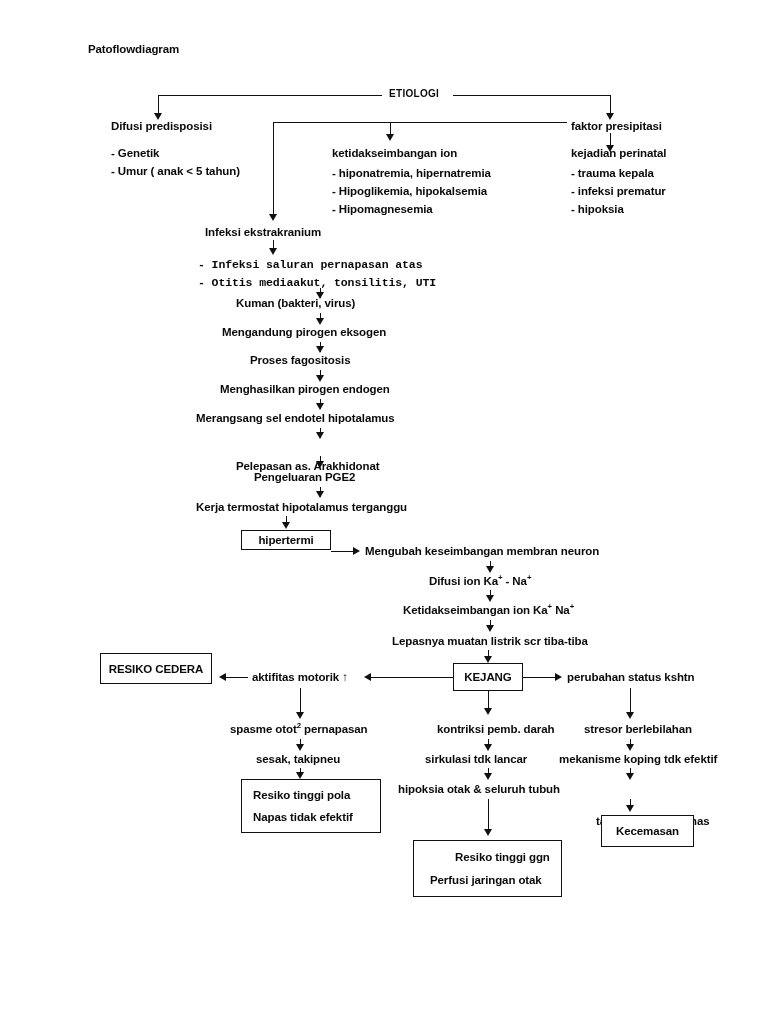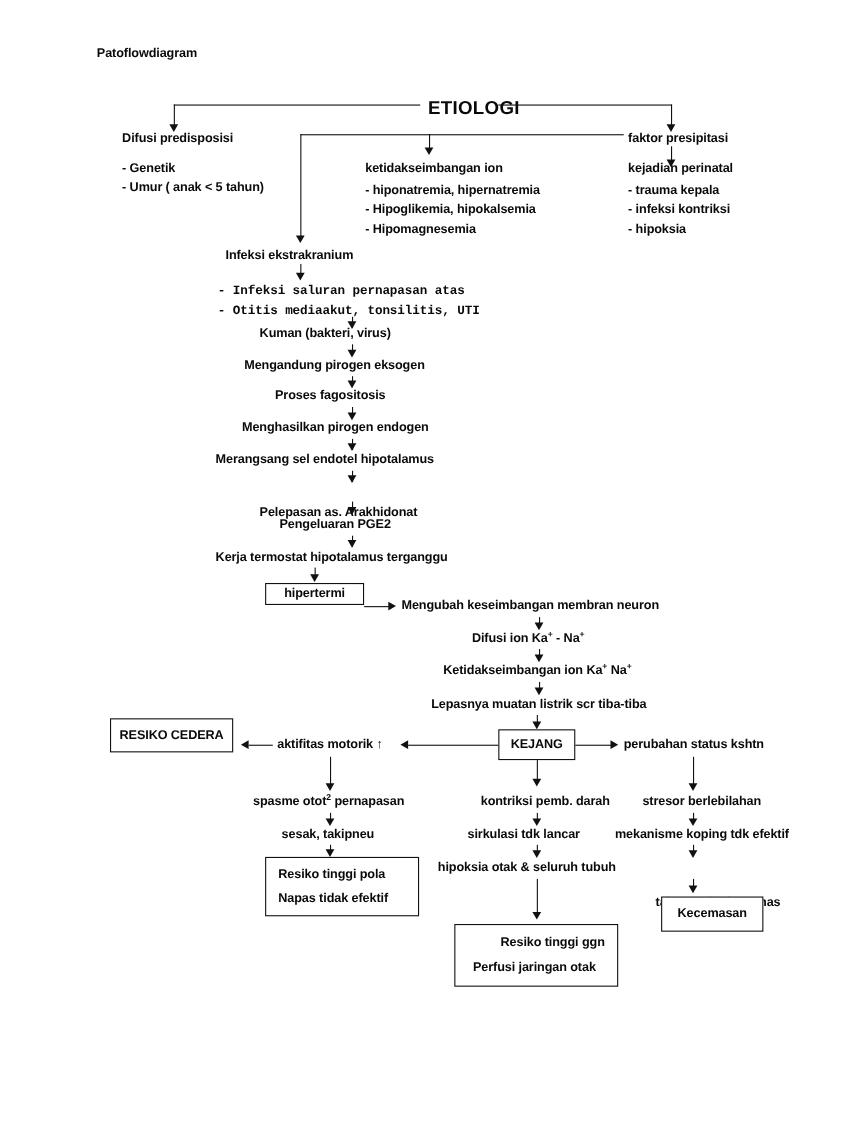--- a/index.html
+++ b/index.html
@@ -23,21 +23,21 @@
     white-space: nowrap;
     color: #0a0a0a;
     font-weight: 600;
     letter-spacing: -0.1px;
   }
   .title {
     font-size: 11.5px;
     font-weight: 700;
   }
   .etiologi {
-    font-size: 17px;
+    font-size: 10px;
     font-weight: 700;
     letter-spacing: 0.3px;
   }
   .box {
     position: absolute;
     border: 1.6px solid #111;
     background: #ffffff;
     box-sizing: border-box;
   }
   .box .boxtxt {
@@ -113,21 +113,21 @@
     <div>-   Genetik</div>
     <div>-   Umur ( anak &lt; 5 tahun)</div>
   </div>
 
   <div class="txt" style="left:571px; top:118px;">faktor presipitasi</div>
   <div class="vline" style="left:610px; top:133px; height:14px;"></div>
   <div class="ar-down" style="left:606px; top:145px;"></div>
   <div class="txt" style="left:571px; top:145px;">kejadian perinatal</div>
   <div class="txt list" style="left:571px; top:165px;">
     <div>- trauma kepala</div>
-    <div>- infeksi kontriksi</div>
+    <div>- infeksi prematur</div>
     <div>- hipoksia</div>
   </div>
 
   <div class="hline" style="left:273px; top:122px; width:294px;"></div>
 
   <div class="vline" style="left:390px; top:122px; height:14px;"></div>
   <div class="ar-down" style="left:386px; top:134px;"></div>
 
   <div class="vline" style="left:273px; top:122px; height:95px;"></div>
   <div class="ar-down" style="left:269px; top:214px;"></div>

